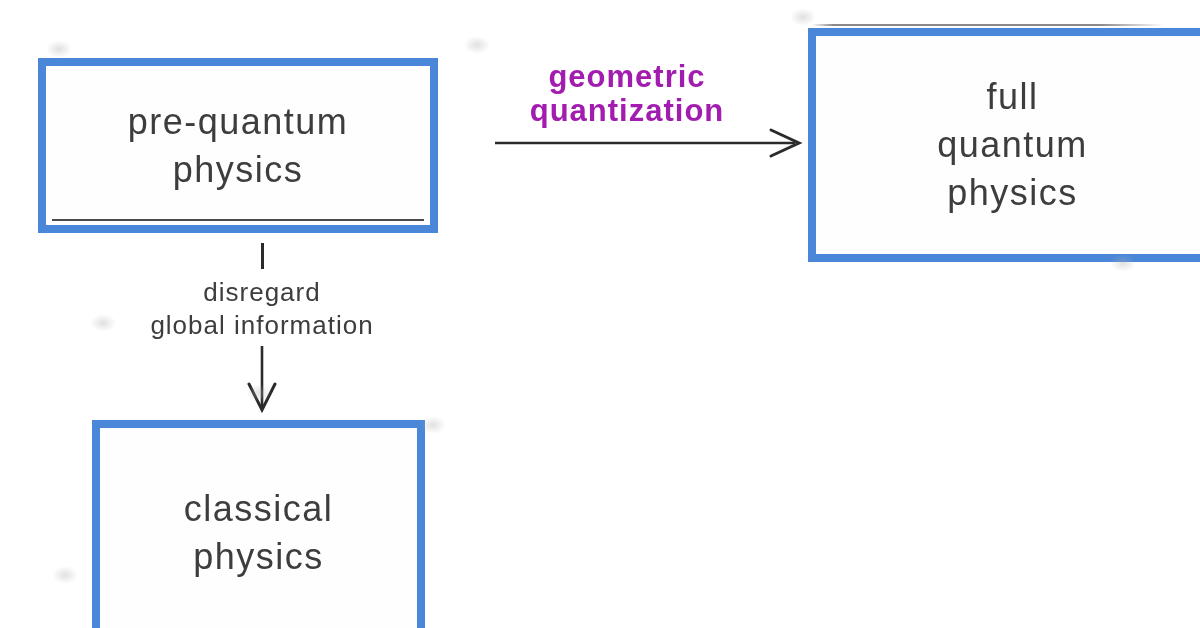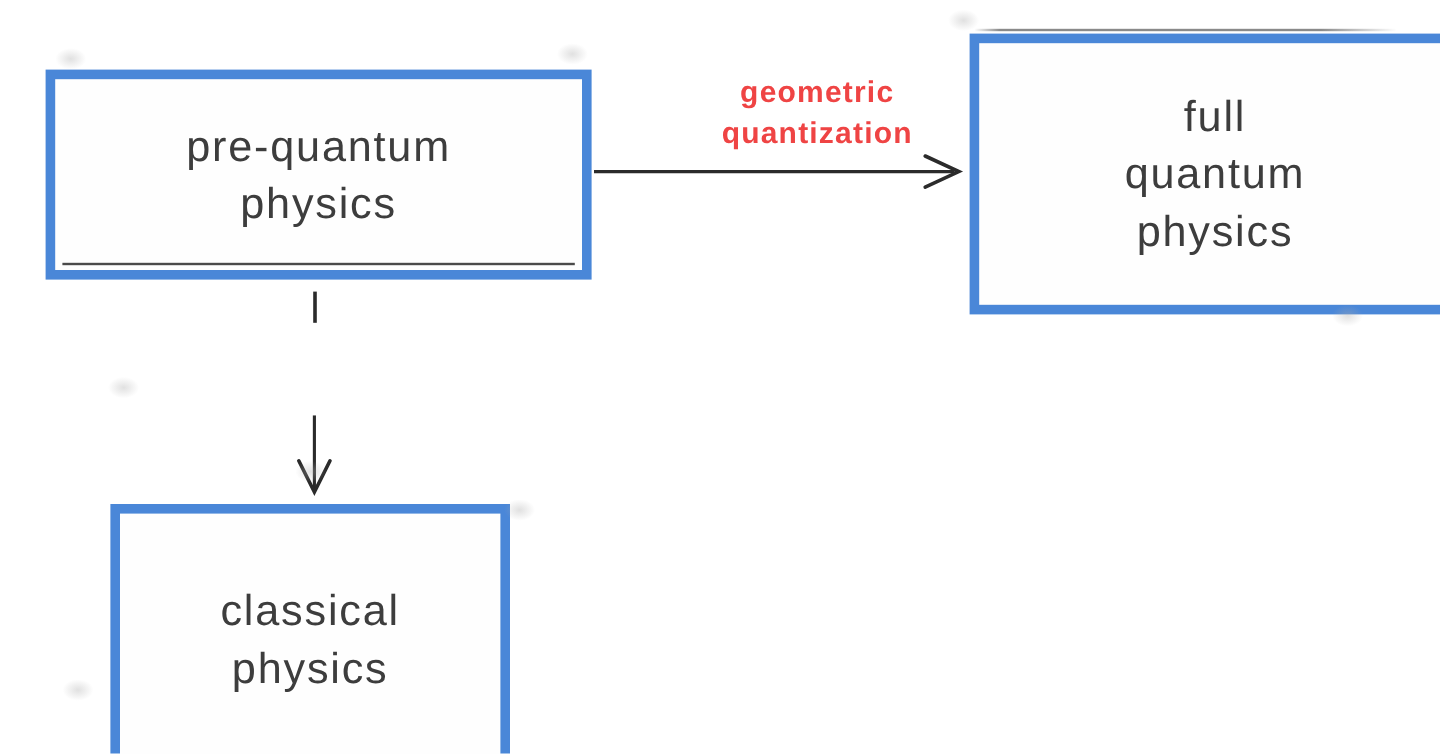--- a/index.html
+++ b/index.html
@@ -27,37 +27,37 @@
     justify-content: center;
     text-align: center;
   }
   .node-label {
     white-space: pre-line;
     font-size: 36px;
     line-height: 48px;
     letter-spacing: 1.5px;
     color: #3d3d3d;
   }
-  .node-pre-quantum  { left: 38px;  top: 58px;  width: 455px; height: 175px; }
+  .node-pre-quantum  { left: 38px;  top: 58px;  width: 400px; height: 175px; }
   .node-full-quantum { left: 808px; top: 28px;  width: 409px; height: 234px; }
   .node-classical    { left: 92px;  top: 420px; width: 333px; height: 225px; }
 
   .edge-label {
     position: absolute;
     white-space: pre-line;
     text-align: center;
     color: #3d3d3d;
   }
   .edge-label-h {
-    left: 526px; top: 60px; width: 310px;
+    left: 472px; top: 60px; width: 310px;
     font-weight: bold;
-    font-size: 25px;
+    font-size: 31px;
     line-height: 34px;
     letter-spacing: 1px;
-    color: #ef4444;
+    color: #a21caf;
   }
   .edge-label-v {
     left: 82px; top: 276px; width: 360px;
     font-size: 26px;
     line-height: 33px;
     letter-spacing: 1px;
   }
   .arrow-svg { position: absolute; }
   .arrow-h { left: 495px; top: 126px; }
   .arrow-v { left: 240px; top: 346px; }
@@ -109,20 +109,22 @@
   </div>
 
   <div class="edge-label edge-label-h">geometric
 quantization</div>
   <svg class="arrow-svg arrow-h" width="312" height="36" viewBox="0 0 312 36">
     <line x1="0" y1="17" x2="300" y2="17" stroke="#2b2b2b" stroke-width="2.6"></line>
     <polyline points="276,4 304,17 276,30" fill="none" stroke="#2b2b2b" stroke-width="3" stroke-linecap="round"></polyline>
   </svg>
 
   <div class="v-tick"></div>
+  <div class="edge-label edge-label-v">disregard
+global information</div>
   <svg class="arrow-svg arrow-v" width="44" height="70" viewBox="0 0 44 70">
     <line x1="22" y1="0" x2="22" y2="62" stroke="#2b2b2b" stroke-width="2.6"></line>
     <polyline points="9,38 22,64 35,38" fill="none" stroke="#2b2b2b" stroke-width="3" stroke-linecap="round"></polyline>
   </svg>
 
   <div class="artifact-topline"></div>
   <div class="smudge" style="left:46px; top:40px;"></div>
   <div class="smudge" style="left:464px; top:36px;"></div>
   <div class="smudge" style="left:790px; top:8px;"></div>
   <div class="smudge" style="left:1110px; top:254px;"></div>

